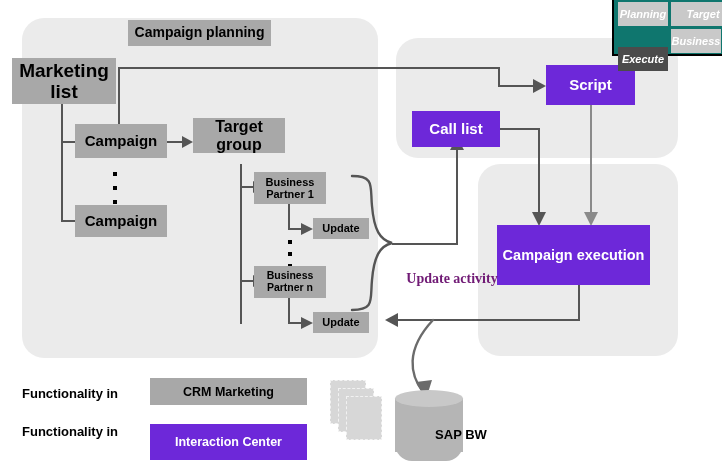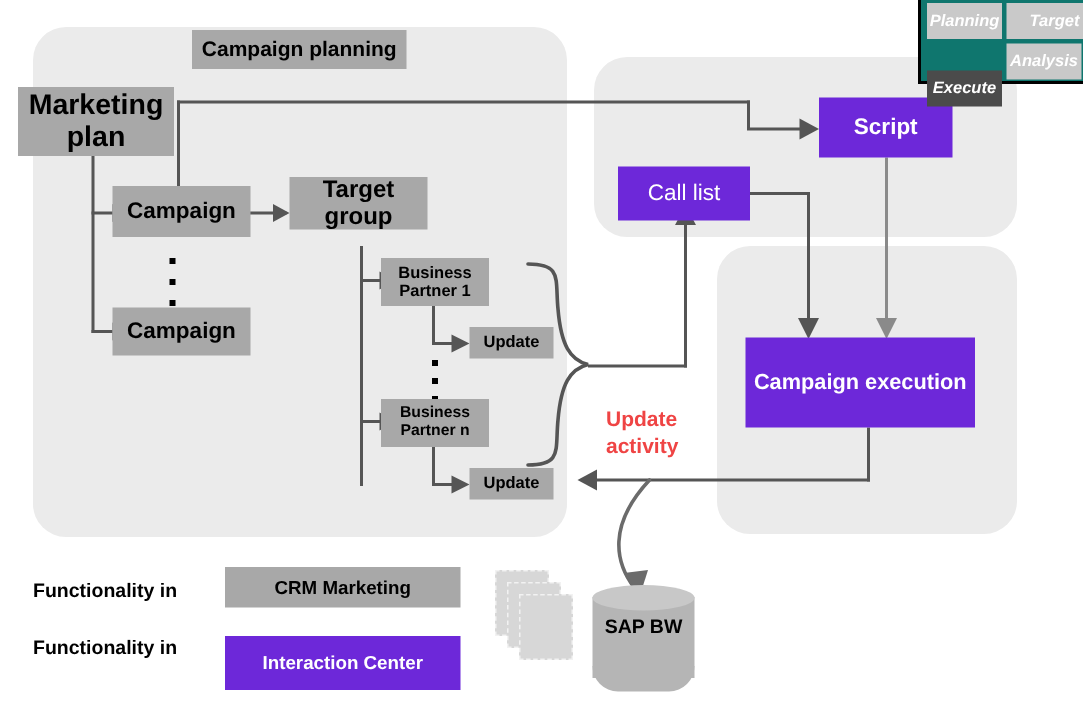--- a/index.html
+++ b/index.html
@@ -120,21 +120,21 @@
 
     <path d="M 352,176 C 375,176 370,186 372,206 C 374,230 380,240 392,243
              C 380,246 374,256 372,280 C 370,300 375,310 352,310" fill="none" stroke="#555" stroke-width="2.4" stroke-linecap="round"></path>
 
     <path d="M 433,320 C 405,350 410,375 423,392" fill="none" stroke="#6b6b6b" stroke-width="2.4" stroke-linecap="round"></path>
     <polygon points="416,382 426,399 432,380" fill="#6b6b6b"></polygon>
   </svg>
 
   <div class="box titlebox" style="left:128px;top:20px;width:143px;height:26px;font-size:14px;">Campaign planning</div>
 
-  <div class="box light" style="left:12px;top:58px;width:104px;height:46px;font-size:19px;font-weight:bold;">Marketing plan</div>
+  <div class="box light" style="left:12px;top:58px;width:104px;height:46px;font-size:19px;font-weight:bold;">Marketing list</div>
 
   <div class="box light" style="left:75px;top:124px;width:92px;height:34px;font-size:15px;font-weight:bold;">Campaign</div>
 
   <div class="dots" style="left:112px;top:172px;width:6px;height:32px;">
     <i></i>
       <i></i>
       <i></i>
   </div>
 
   <div class="box light" style="left:75px;top:205px;width:92px;height:32px;font-size:15px;font-weight:bold;">Campaign</div>
@@ -150,42 +150,42 @@
       <i></i>
       <i></i>
   </div>
 
   <div class="box light" style="left:254px;top:266px;width:72px;height:32px;font-size:10.5px;font-weight:bold;">Business Partner n</div>
 
   <div class="box light" style="left:313px;top:312px;width:56px;height:21px;font-size:11px;font-weight:bold;">Update</div>
 
   <div class="box dark" style="left:546px;top:65px;width:89px;height:40px;font-size:15px;font-weight:bold;">Script</div>
 
-  <div class="box dark" style="left:412px;top:111px;width:88px;height:36px;font-size:15px;font-weight:normal;">Call list</div>
+  <div class="box dark" style="left:412px;top:111px;width:88px;height:36px;font-size:15px;font-weight:bold;">Call list</div>
 
   <div class="box dark" style="left:497px;top:225px;width:153px;height:60px;font-size:14.5px;font-weight:bold;">Campaign execution</div>
 
-  <div style="position:absolute;left:404px;top:270px;width:96px;
-              font-size:14px;font-weight:bold;color:#ef4444;line-height:1.3;">Update activity</div>
+  <div style="position:absolute;left:404px;top:270px;width:96px;text-align:center;
+              font-size:14px;font-weight:bold;color:#701a75;line-height:1.3;font-family:Liberation Serif, serif;">Update activity</div>
 
   <div id="legend-chips">
     <div class="chip chip-l" style="left:4px;top:2px;width:50px;height:24px;">Planning</div>
     <div class="chip chip-l" style="left:57px;top:2px;width:64px;height:24px;">Target</div>
     <div class="chip chip-d" style="left:4px;top:29px;width:50px;height:24px;">Execute</div>
-    <div class="chip chip-l" style="left:57px;top:29px;width:50px;height:24px;">Analysis</div>
+    <div class="chip chip-l" style="left:57px;top:29px;width:50px;height:24px;">Business</div>
   </div>
 
   <div class="legtext" style="left:22px;top:386px;">Functionality in</div>
   <div class="legbox light" style="left:150px;top:378px;width:157px;height:27px;">CRM Marketing</div>
 
   <div class="legtext" style="left:22px;top:424px;">Functionality in</div>
   <div class="legbox dark" style="left:150px;top:424px;width:157px;height:36px;">Interaction Center</div>
 
   <div class="doc" style="left:330px;top:380px;width:36px;height:44px;"></div>
   <div class="doc" style="left:338px;top:388px;width:36px;height:44px;"></div>
   <div class="doc" style="left:346px;top:396px;width:36px;height:44px;"></div>
 
   <div id="cyl-body" style="left:395px;top:398px;width:68px;height:54px;"></div>
   <div id="cyl-top" style="left:395px;top:390px;width:68px;height:17px;"></div>
   <div id="cyl-body" style="left:395px;top:444px;width:68px;height:17px;border-radius:0 0 34px 34px;"></div>
-  <div id="cyl-label" style="left:395px;top:411px;width:68px;">SAP BW</div>
+  <div id="cyl-label" style="left:395px;top:428px;width:68px;padding-left:32px;">SAP BW</div>
 
 </div>
 
 </body></html>

